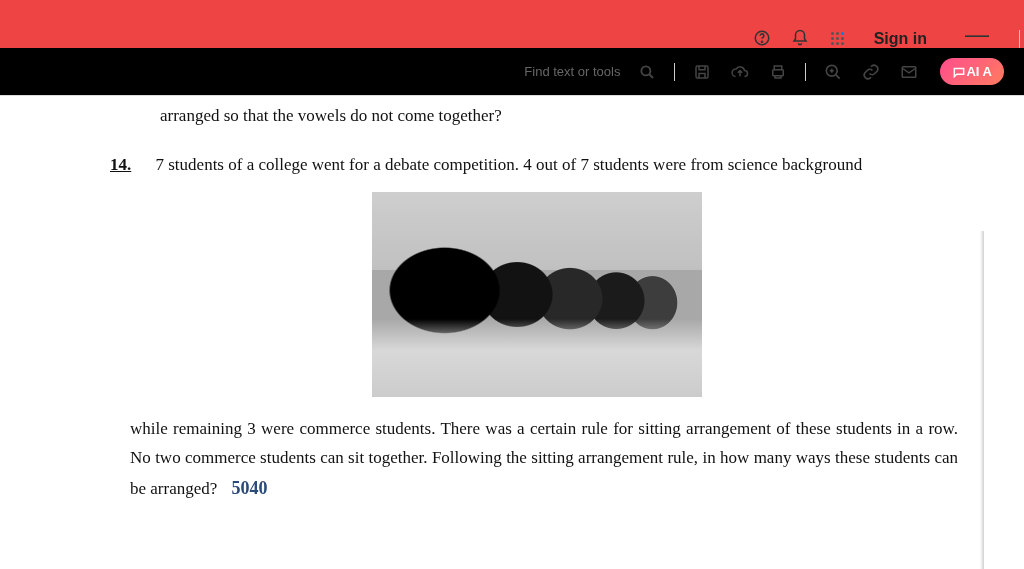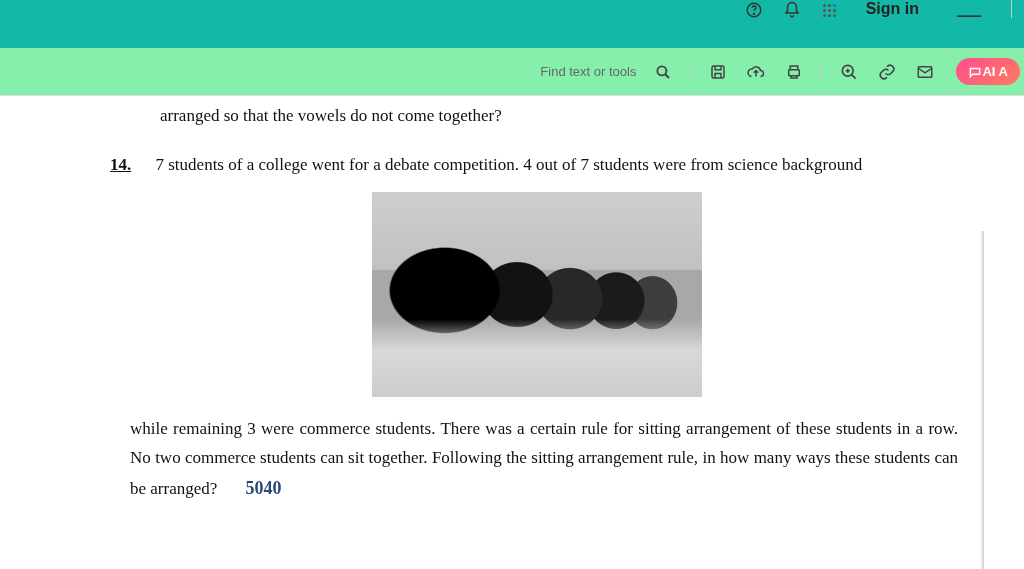--- a/index.html
+++ b/index.html
@@ -8,24 +8,24 @@
       background: #fff;
       width: 1024px;
       height: 569px;
       overflow: hidden;
       position: relative;
     }
     .top-bar {
       height: 48px;
       display: flex;
       justify-content: flex-end;
-      align-items: flex-start;
-      padding-right: 12px;
+      align-items: flex-end;
+      padding-right: 4px;
       gap: 18px;
-      background: #14b8a6;
+      background: #ef4444;
     }
     .top-bar .icon-btn {
       width: 20px;
       height: 20px;
       display: flex;
       align-items: center;
       justify-content: center;
       color: #333;
       cursor: pointer;
     }
@@ -60,24 +60,24 @@
       height: 3px;
       background: #555;
       border-radius: 50%;
     }
     .waffle .dot-blue { background: #0082d4; }
     .toolbar {
       height: 48px;
       display: flex;
       justify-content: flex-end;
       align-items: center;
-      padding-right: 4px;
+      padding-right: 20px;
       gap: 16px;
       border-bottom: 1px solid #ddd;
-      background: #86efac;
+      background: #000000;
     }
     .find-text {
       font-size: 13px;
       color: #666;
     }
     .toolbar .tb-icon {
       width: 22px;
       height: 22px;
       display: flex;
       align-items: center;
@@ -155,21 +155,21 @@
       font-size: 17px;
       text-align: justify;
       padding-left: 20px;
       padding-right: 6px;
     }
     .handwrite {
       font-family: "Comic Sans MS", cursive;
       color: #2a4a78;
       font-weight: 700;
       font-size: 18px;
-      margin-left: 24px;
+      margin-left: 10px;
     }
     .paper-shadow {
       position: absolute;
       right: 40px;
       top: 135px;
       width: 4px;
       height: 430px;
       background: linear-gradient(90deg, transparent, rgba(0,0,0,0.18));
     }
   </style>

